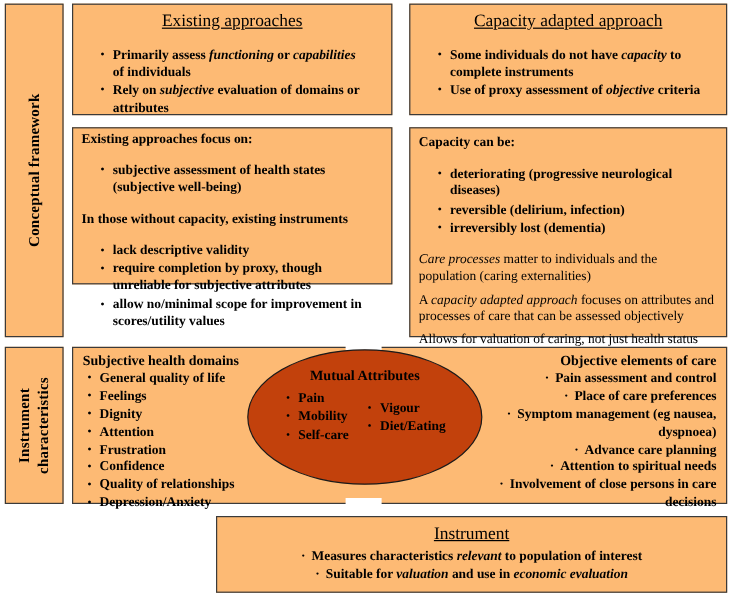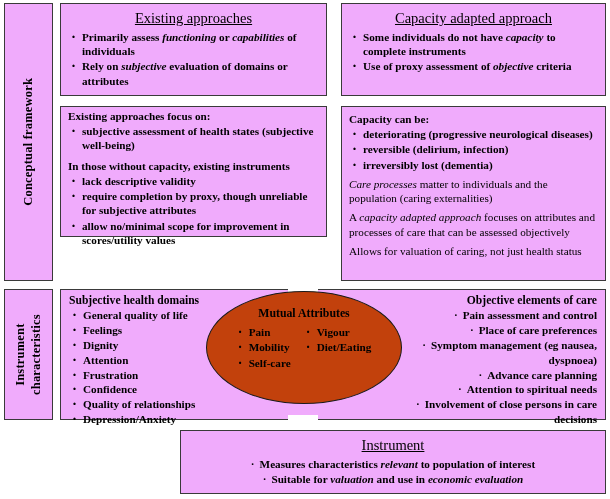--- a/index.html
+++ b/index.html
@@ -8,21 +8,21 @@
     background:#ffffff;
     font-family:"Liberation Serif", serif;
     color:#000;
     overflow:hidden;
   }
   #root{position:relative;width:610px;height:499px;}
 
   .box{
     position:absolute;
     border:1.5px solid #3a3a3a;
-    background:#f0abfc;
+    background:#fdba74;
     box-sizing:border-box;
   }
 
   
   .sidelabel{
     display:flex;align-items:center;justify-content:center;
   }
   .sidelabel .rot{
     transform:rotate(-90deg);
     white-space:nowrap;
@@ -36,21 +36,21 @@
   .hdr{
     text-align:center;
     font-size:14.5px;
     text-decoration:underline;
     margin:3px 0 3px 0;
     font-weight:400;
   }
 
   ul.b{
     list-style:none;
-    margin:0;padding:0;
+    margin:12px;padding:0;
   }
   ul.b > li{
     position:relative;
     padding-left:14px;
     margin:0 0 1px 0;
     font-size:11.2px;
     line-height:1.27;
     font-weight:bold;
   }
   ul.b > li:before{
@@ -101,21 +101,21 @@
     border:1.6px solid #1a1a1a;
     border-radius:50%;
     background:#c2410c;
     box-sizing:border-box;
     z-index:5;
   }
   #ellipse .etitle{
     text-align:center;font-size:11.8px;font-weight:bold;margin-top:14px;
   }
   #ellipse .ecols{
-    display:flex;justify-content:center;gap:14px;margin-top:4px;
+    display:flex;justify-content:center;gap:14px;margin-top:4px;align-items:center;
   }
   ul.e{list-style:none;margin:0;padding:0;}
   ul.e > li{
     position:relative;padding-left:12px;
     font-size:11.2px;font-weight:bold;line-height:1.38;
   }
   ul.e > li:before{
     content:"\00B7";position:absolute;left:1px;top:-2px;font-size:14px;
   }
 

